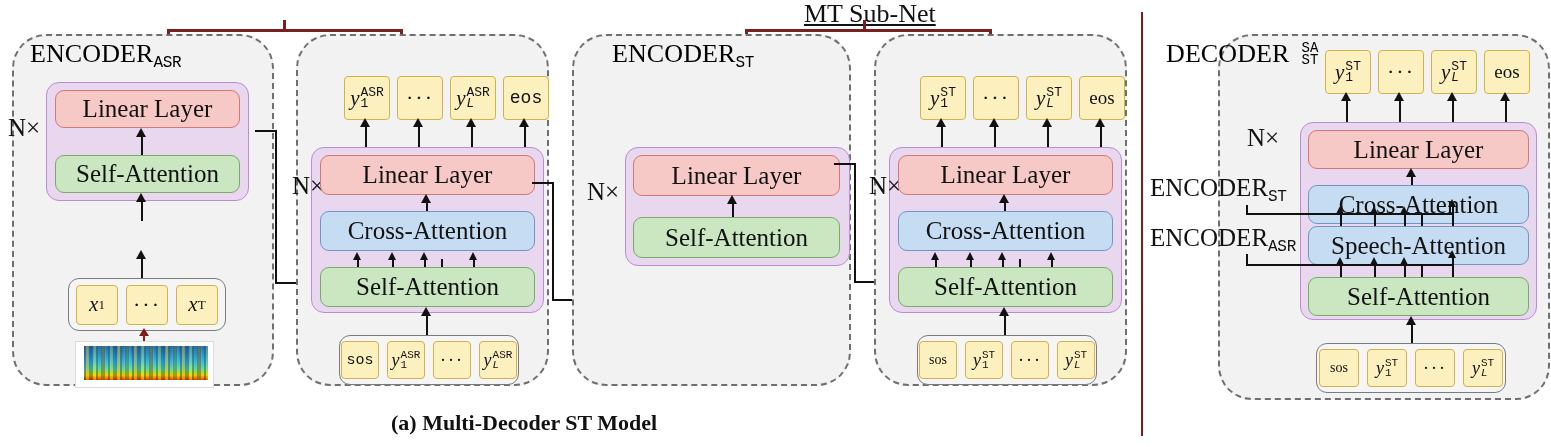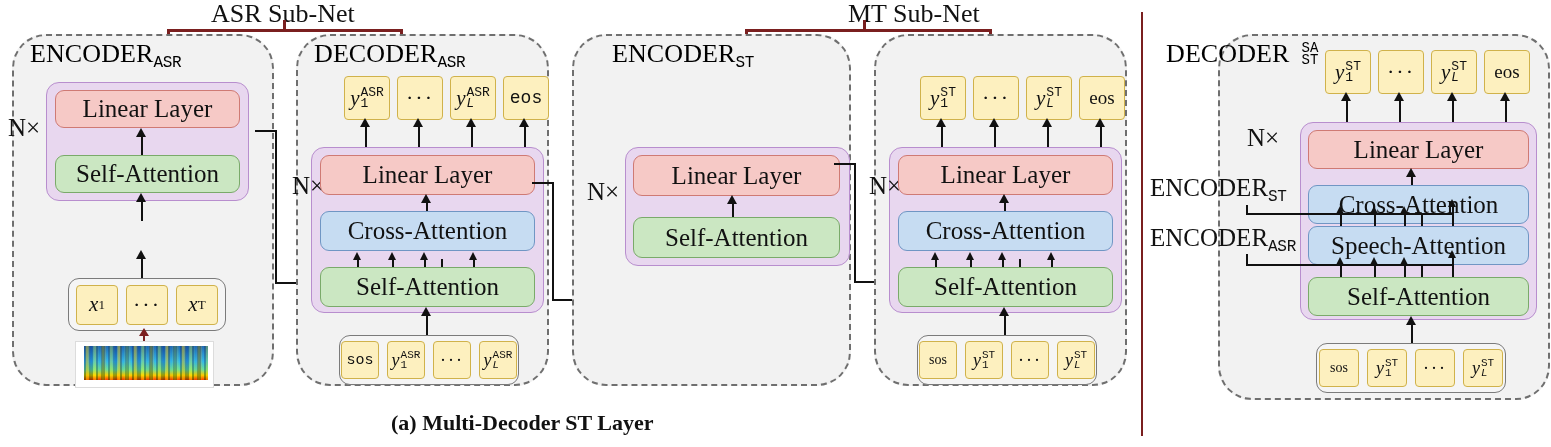--- a/index.html
+++ b/index.html
@@ -101,27 +101,26 @@
       rgba(21,101,192,.75) 5px, rgba(21,101,192,.75) 9px,
       rgba(255,255,255,.0) 9px, rgba(255,255,255,.0) 12px);
     mix-blend-mode:multiply;opacity:.55;
   }
 </style>
 </head>
 <body>
 
 <div id="root">
 
-  <div class="rlabel" style="left:211px;top:-1px;">ASR Sub-Net</div>
   <div class="rline" style="left:167px;top:29px;width:236px;height:2.6px;"></div>
   <div class="rline" style="left:167px;top:29px;width:2.6px;height:14px;"></div>
   <div class="rline" style="left:400px;top:29px;width:2.6px;height:14px;"></div>
   <div class="rline" style="left:283px;top:20px;width:2.6px;height:10px;"></div>
 
-  <div class="rlabel" style="left:848px;top:-1px;">MT Sub-Net</div>
+  <div class="rlabel" style="left:804px;top:-1px;text-decoration:underline;">MT Sub-Net</div>
   <div class="rline" style="left:745px;top:29px;width:247px;height:2.6px;"></div>
   <div class="rline" style="left:745px;top:29px;width:2.6px;height:14px;"></div>
   <div class="rline" style="left:989px;top:29px;width:2.6px;height:14px;"></div>
   <div class="rline" style="left:863px;top:20px;width:2.6px;height:10px;"></div>
 
   <div class="abs module" style="left:12px;top:34px;width:262px;height:352px;"></div>
   <div class="module-title" style="left:30px;top:39px;">
     <span>ENCODER</span><span class="sub">ASR</span>
   </div>
 
@@ -162,23 +161,20 @@
 
   <div class="spec" style="left:75px;top:341px;width:137px;height:45px;">
     <div class="inner"></div>
   </div>
 
   <div class="vline" style="left:275px;top:130px;height:154px;"></div>
   <div class="hline" style="left:255px;top:130px;width:22px;"></div>
   <div class="hline" style="left:275px;top:282px;width:177px;"></div>
 
   <div class="abs module" style="left:296px;top:34px;width:253px;height:352px;"></div>
-  <div class="module-title" style="left:314px;top:39px;">
-    <span>DECODER</span><span class="sub">ASR</span>
-  </div>
 
   <div class="otok" style="left:344px;top:76px;width:44px;height:42px;">
     <span style="font-style:italic;">y</span>
       <span class="supsub" style="margin-left:1px;">
         <span class="sup-a" style="display:block;font-size:13px;line-height:11px;">ASR</span>
         <span style="display:block;font-size:13px;line-height:12px;">1</span>
       </span>
   </div>
   <div class="otok" style="left:397px;top:76px;width:44px;height:42px;">
       <span class="dots">···</span>
@@ -359,21 +355,21 @@
       </div>
     <div class="tok" style="width:36px;height:36px;">
       <span style="font-style:italic;font-size:18px;">y</span>
         <span class="supsub" style="margin-left:1px;">
           <span style="display:block;font-size:11px;line-height:9px;">ST</span>
           <span style="display:block;font-size:11px;line-height:10px;font-style:italic;">L</span>
         </span>
     </div>
   </div>
 
-  <div class="caption" style="left:391px;top:410px;">(a) Multi-Decoder ST Layer</div>
+  <div class="caption" style="left:391px;top:410px;">(a) Multi-Decoder ST Model</div>
 
   <div class="divider" style="left:1141px;top:12px;height:424px;"></div>
 
   <div class="abs module" style="left:1218px;top:34px;width:332px;height:366px;"></div>
 
   <div class="module-title" style="left:1166px;top:39px;">
     <span>DECODER</span><span class="supsub" style="margin-left:12px;vertical-align:-2px;"><span style="display:block;font-size:14px;line-height:12px;">SA</span><span style="display:block;font-size:14px;line-height:13px;">ST</span></span>
   </div>
 
   <div class="otok" style="left:1325px;top:50px;width:44px;height:42px;">

